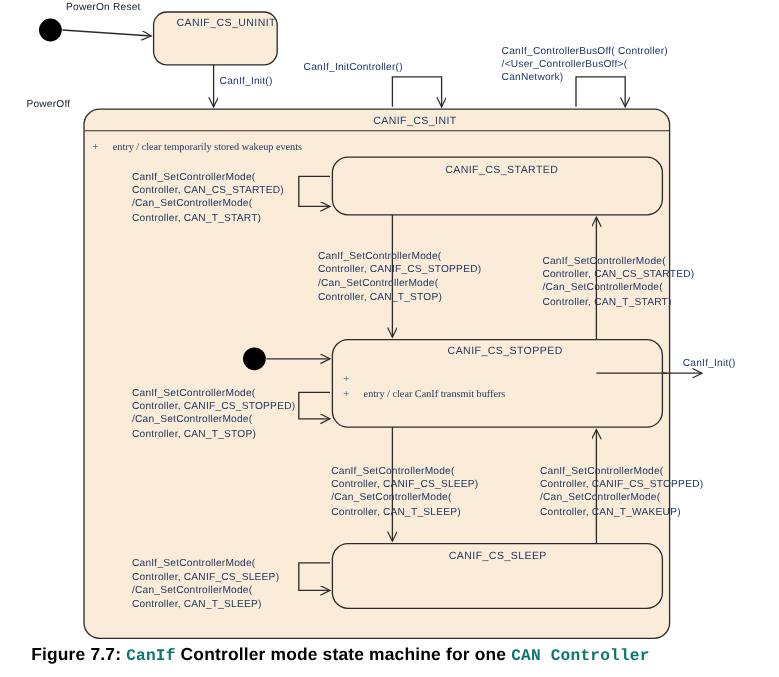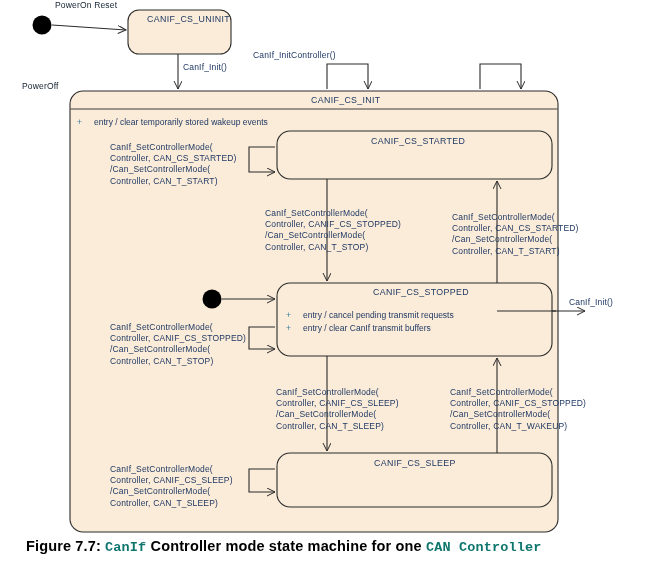--- a/index.html
+++ b/index.html
@@ -39,21 +39,21 @@
   .statename {
     position: absolute;
     font-family: "Liberation Sans", sans-serif;
     font-size: 8.8px;
     color: #1f3864;
     white-space: nowrap;
     letter-spacing: 0.04em;
   }
   .entryline {
     position: absolute;
-    font-family: Liberation Sans, sans-serif;
+    font-family: Liberation Serif, serif;
     font-size: 8.5px;
     color: #1f3864;
     white-space: nowrap;
   }
   .plus {
     position: absolute;
     font-family: "Liberation Sans", sans-serif;
     font-size: 8.5px;
     color: #3b7ea1;
   }
@@ -149,33 +149,35 @@
   <div class="statename" style="left:371px; top:136px;">CANIF_CS_STARTED</div>
 
   <div class="statename" style="left:373px; top:287px;">CANIF_CS_STOPPED</div>
 
   <div class="statename" style="left:374px; top:458px;">CANIF_CS_SLEEP</div>
 
   <div class="plus" style="left:77px; top:117px;">+</div>
   <div class="entryline" style="left:94px; top:117px;">entry / clear temporarily stored wakeup events</div>
 
   <div class="plus" style="left:286px; top:310px;">+</div>
-  <div class="entryline" style="left:303px; top:310px;">entry / cancel pending transmit requests</div>
 
   <div class="plus" style="left:286px; top:323px;">+</div>
   <div class="entryline" style="left:303px; top:323px;text-align:right;">entry / clear CanIf transmit buffers</div>
 
   <div class="lbl blacktxt" style="left:22px; top:37px; color:#11202e;margin-top:44px;">PowerOff</div>
 
   <div class="lbl blacktxt" style="left:55px; top:0; color:#11202e;">PowerOn Reset</div>
 
   <div class="lbl" style="left:183px; top:62px;">CanIf_Init()</div>
 
   <div class="lbl" style="left:253px; top:50px;">CanIf_InitController()</div>
 
+  <div class="lbl" style="left:418px; top:37px;">CanIf_ControllerBusOff( Controller)
+/&lt;User_ControllerBusOff&gt;(
+CanNetwork)</div>
 
   <div class="lbl" style="left:110px; top:142px;">CanIf_SetControllerMode(
 Controller, CAN_CS_STARTED)
 /Can_SetControllerMode(
 Controller, CAN_T_START)</div>
 
   <div class="lbl" style="left:265px; top:208px;">CanIf_SetControllerMode(
 Controller, CANIF_CS_STOPPED)
 /Can_SetControllerMode(
 Controller, CAN_T_STOP)</div>

